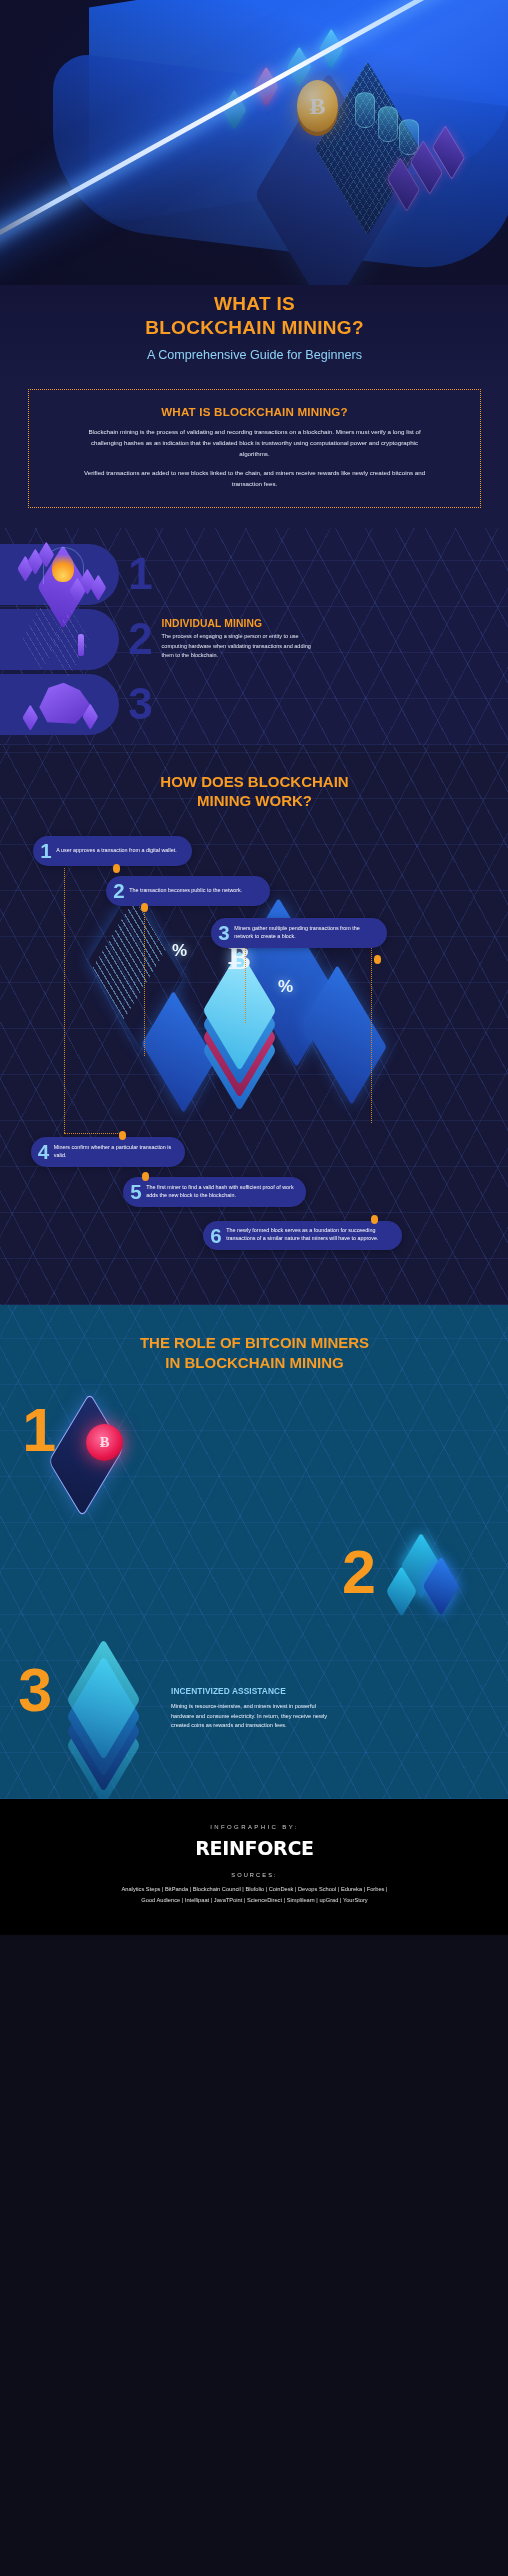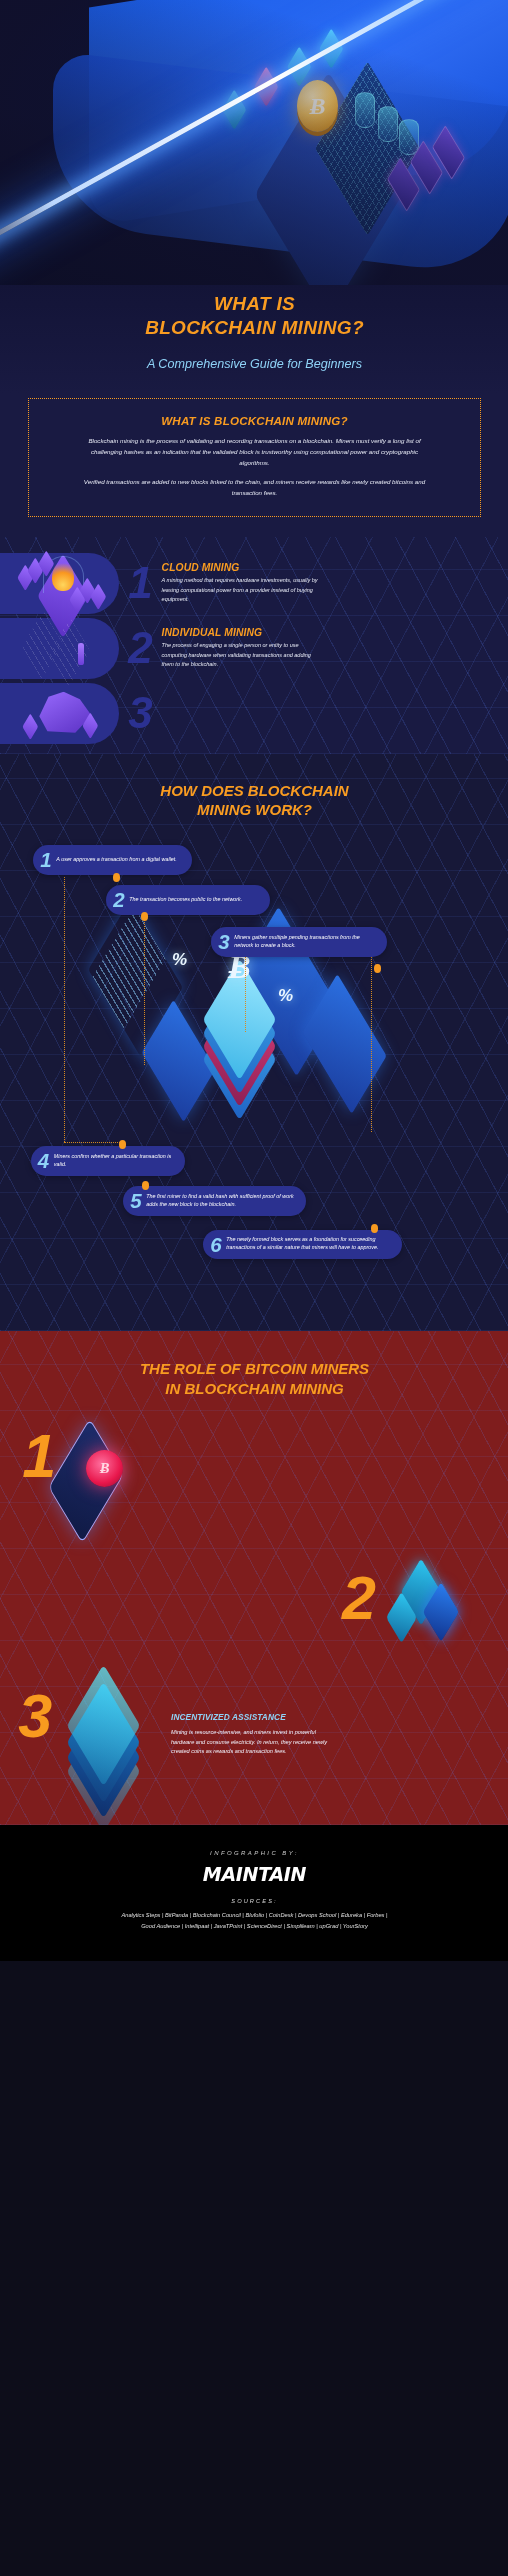--- a/index.html
+++ b/index.html
@@ -3,21 +3,21 @@
 <meta charset="utf-8">
 <style>
   * { box-sizing: border-box; margin: 0; padding: 0; }
   html, body { background: #0d0d1a; }
   body {
     width: 509px;
     font-family: "Liberation Sans", sans-serif;
     color: #ffffff;
     overflow-x: hidden;
   }
-  .page { width: 509px; position: relative; font-style: italic; }
+  .page { width: 509px; position: relative; }
 
   
   .hero {
     position: relative;
     height: 285px;
     background: radial-gradient(ellipse 70% 60% at 68% 35%, #1d2a6e 0%, #141a44 45%, #0f1130 75%, #10102c 100%);
     overflow: hidden;
   }
   .hero-blue-shape {
     position: absolute;
@@ -114,21 +114,21 @@
   }
   h1.main-title {
     color: #f99c21;
     font-size: 19px;
     font-weight: bold;
     letter-spacing: 0.3px;
     line-height: 1.26;
     text-transform: uppercase;
   }
   .subtitle {
-    margin-top: 18px;
+    margin-top: 9px;
     color: #8fd3f7;
     font-size: 12.6px;
     font-weight: normal;
   }
 
   
   .intro-section {
     background: #191a42;
     padding: 4px 0 20px;
   }
@@ -278,21 +278,21 @@
     position: absolute; left: 20px; top: 6.6px;
     width: 58px; height: 41px;
     background: linear-gradient(150deg,#9a6cff,#5b31c4);
     clip-path: polygon(10% 60%, 26% 12%, 52% 0%, 80% 18%, 100% 58%, 72% 100%, 24% 96%);
     box-shadow: 0 0 13.2px rgba(140,90,255,.5);
   }
 
   
   .how-section {
     background: #171838;
-    padding: 17px 0 34px;
+    padding: 17px 0 17px;
     position: relative;
   }
   .how-heading {
     text-align: center;
     color: #f99c21;
     font-size: 15px;
     font-weight: bold;
     text-transform: uppercase;
     line-height: 1.32;
     position: relative; z-index: 2;
@@ -377,21 +377,21 @@
     z-index: 4;
   }
   .pct {
     position: absolute; font-size: 17px; font-weight: bold;
     color: #eaf6ff; z-index: 4;
     text-shadow: 0 0 8px rgba(160,220,255,.7);
   }
 
   
   .role-section {
-    background: #7f1d1d;
+    background: #0c4a6e;
     padding: 20px 0 22.5px;
     position: relative;
   }
   .role-heading {
     text-align: center;
     color: #f99c21;
     font-size: 15px;
     font-weight: bold;
     text-transform: uppercase;
     line-height: 1.34;
@@ -561,24 +561,20 @@
           <div class="flame"></div>
           <div class="box" style="left:4px;top:14.6px;"></div>
           <div class="box" style="left:14.6px;top:8px;"></div>
           <div class="box" style="left:25px;top:1.3px;"></div>
           <div class="box" style="left:66px;top:28px;"></div>
           <div class="box" style="left:77px;top:34px;"></div>
           <div class="box" style="left:56px;top:37px;"></div>
         </div>
       </div>
       <div class="type-num">1</div>
-      <div class="type-text">
-        <h3>CLOUD MINING</h3>
-        <p>A mining method that requires hardware investments, usually by leasing computational power from a provider instead of buying equipment.</p>
-      </div>
     </div>
 
     <div class="type-row">
       <div class="type-blob"></div>
       <div class="type-art">
         <div class="mini">
           <div class="rack" style="left:10.6px;top:5.3px;"></div>
           <div class="rack" style="left:37px;top:12px;"></div>
           <div class="person"></div>
         </div>
@@ -710,20 +706,20 @@
       </div>
       <div class="role-copy">
         <h3>INCENTIVIZED ASSISTANCE</h3>
         <p>Mining is resource-intensive, and miners invest in powerful hardware and consume electricity. In return, they receive newly created coins as rewards and transaction fees.</p>
       </div>
     </div>
   </section>
 
   <footer class="footer">
     <div class="by">INFOGRAPHIC BY:</div>
-    <div class="brand">MAINTAIN</div>
+    <div class="brand">REINFORCE</div>
     <div class="srclabel">SOURCES:</div>
     <div class="srcline">Analytics Steps | BitPanda | Blockchain Council | Blufolio | CoinDesk | Devops School | Edureka | Forbes |</div>
     <div class="srcline">Good Audience | Intellipaat | JavaTPoint | ScienceDirect | Simplilearn | upGrad | YourStory</div>
   </footer>
 
 </div>
 
 
 </body></html>

